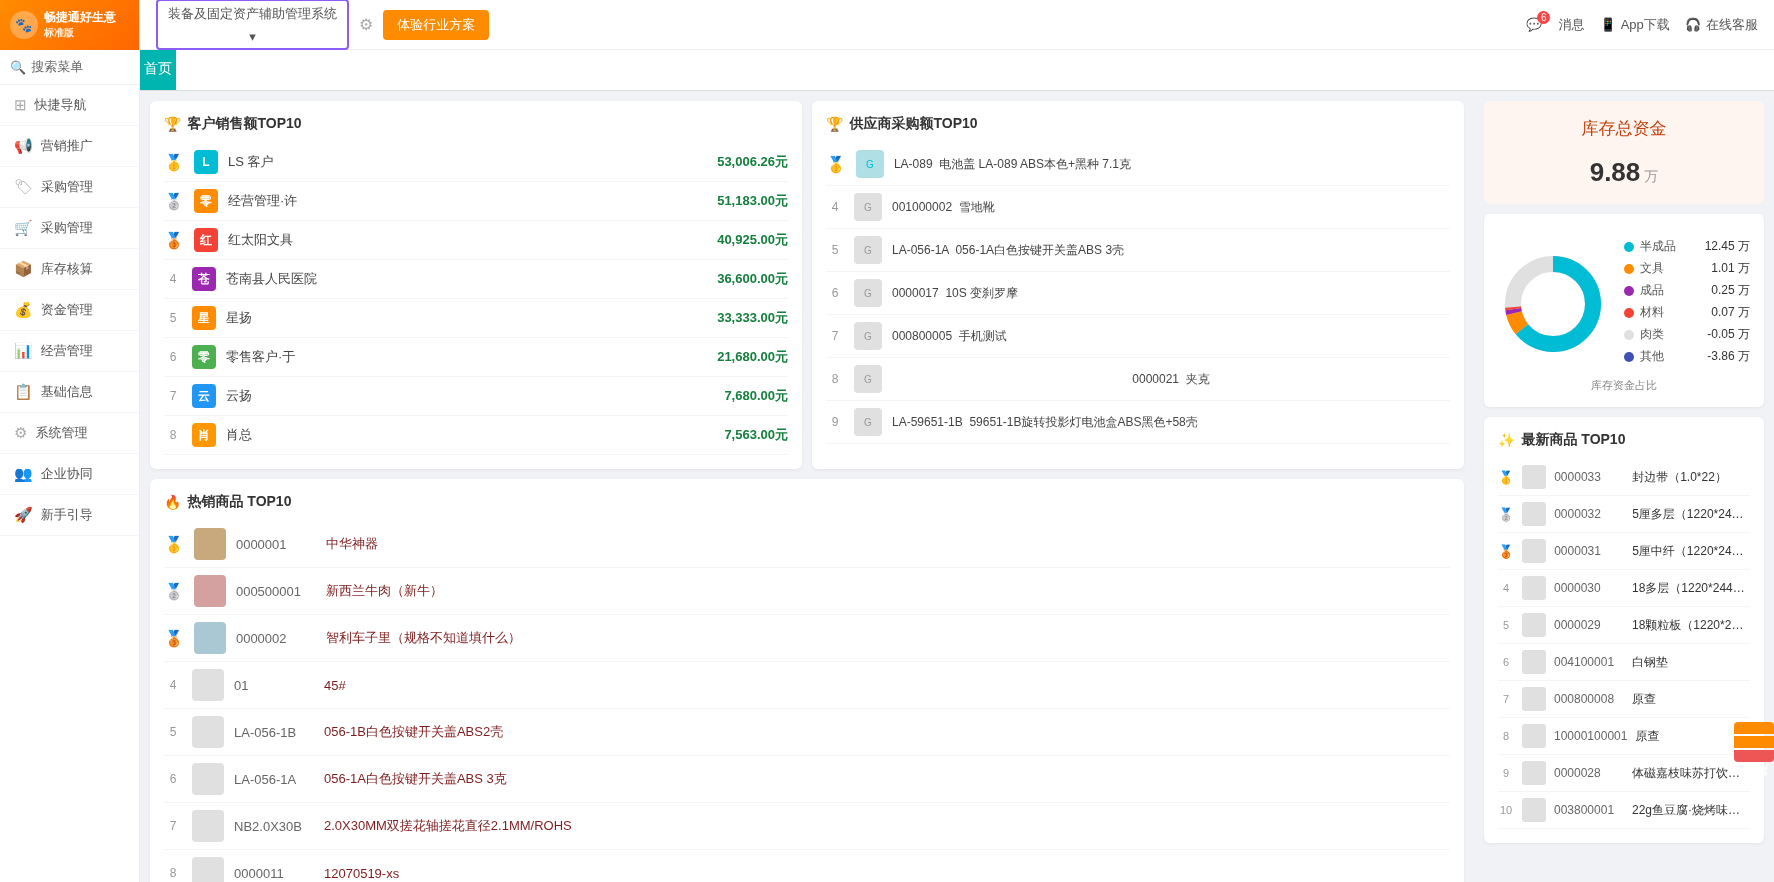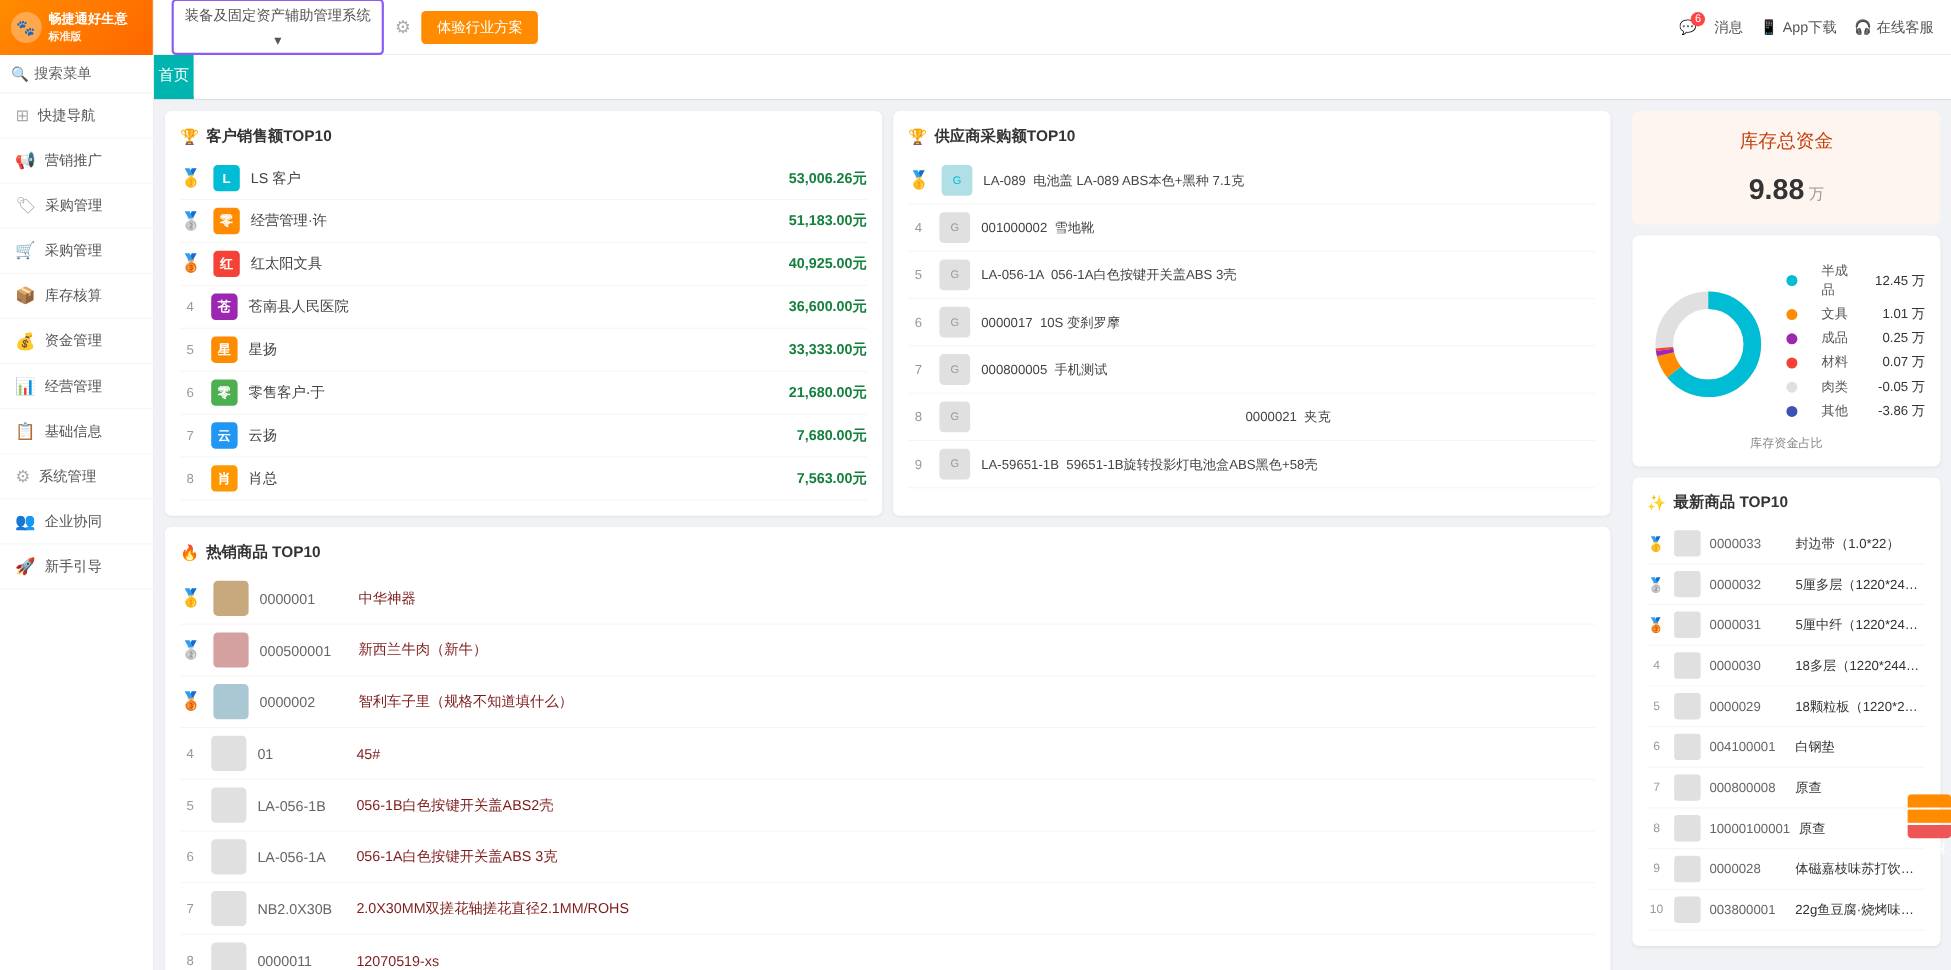--- a/index.html
+++ b/index.html
@@ -199,21 +199,21 @@
       text-align: center;
     }
     .stock-total-label { font-size: 17px; color: #c2410c; margin-bottom: 17px; }
     .stock-total-value { font-size: 26px; font-weight: bold; color: #333; }
     .stock-total-unit { font-size: 14px; color: #999; }
 
     
     .donut-card { background: #fff; border-radius: 6px; padding: 14px; box-shadow: 0 1px 3px rgba(0,0,0,0.06); }
     .donut-container { display: flex; align-items: center; gap: 16px; margin-top: 10px; }
     .donut-legend { flex: 1; font-size: 12px; }
-    .legend-item { display: flex; align-items: center; gap: 22px; margin-bottom: 5px; }
+    .legend-item { display: flex; align-items: center; gap: 6px; margin-bottom: 5px; }
     .legend-dot { width: 10px; height: 10px; border-radius: 50%; flex-shrink: 0; }
     .legend-name { flex: 1; color: #555; }
     .legend-val { color: #333; font-weight: 500; }
     .donut-label { font-size: 11px; color: #888; margin-top: 8px; text-align: center; }
 
     
     .new-product-row {
       display: flex; align-items: center; gap: 8px;
       padding: 6px 0;
       border-bottom: 1px solid #f5f5f5;

